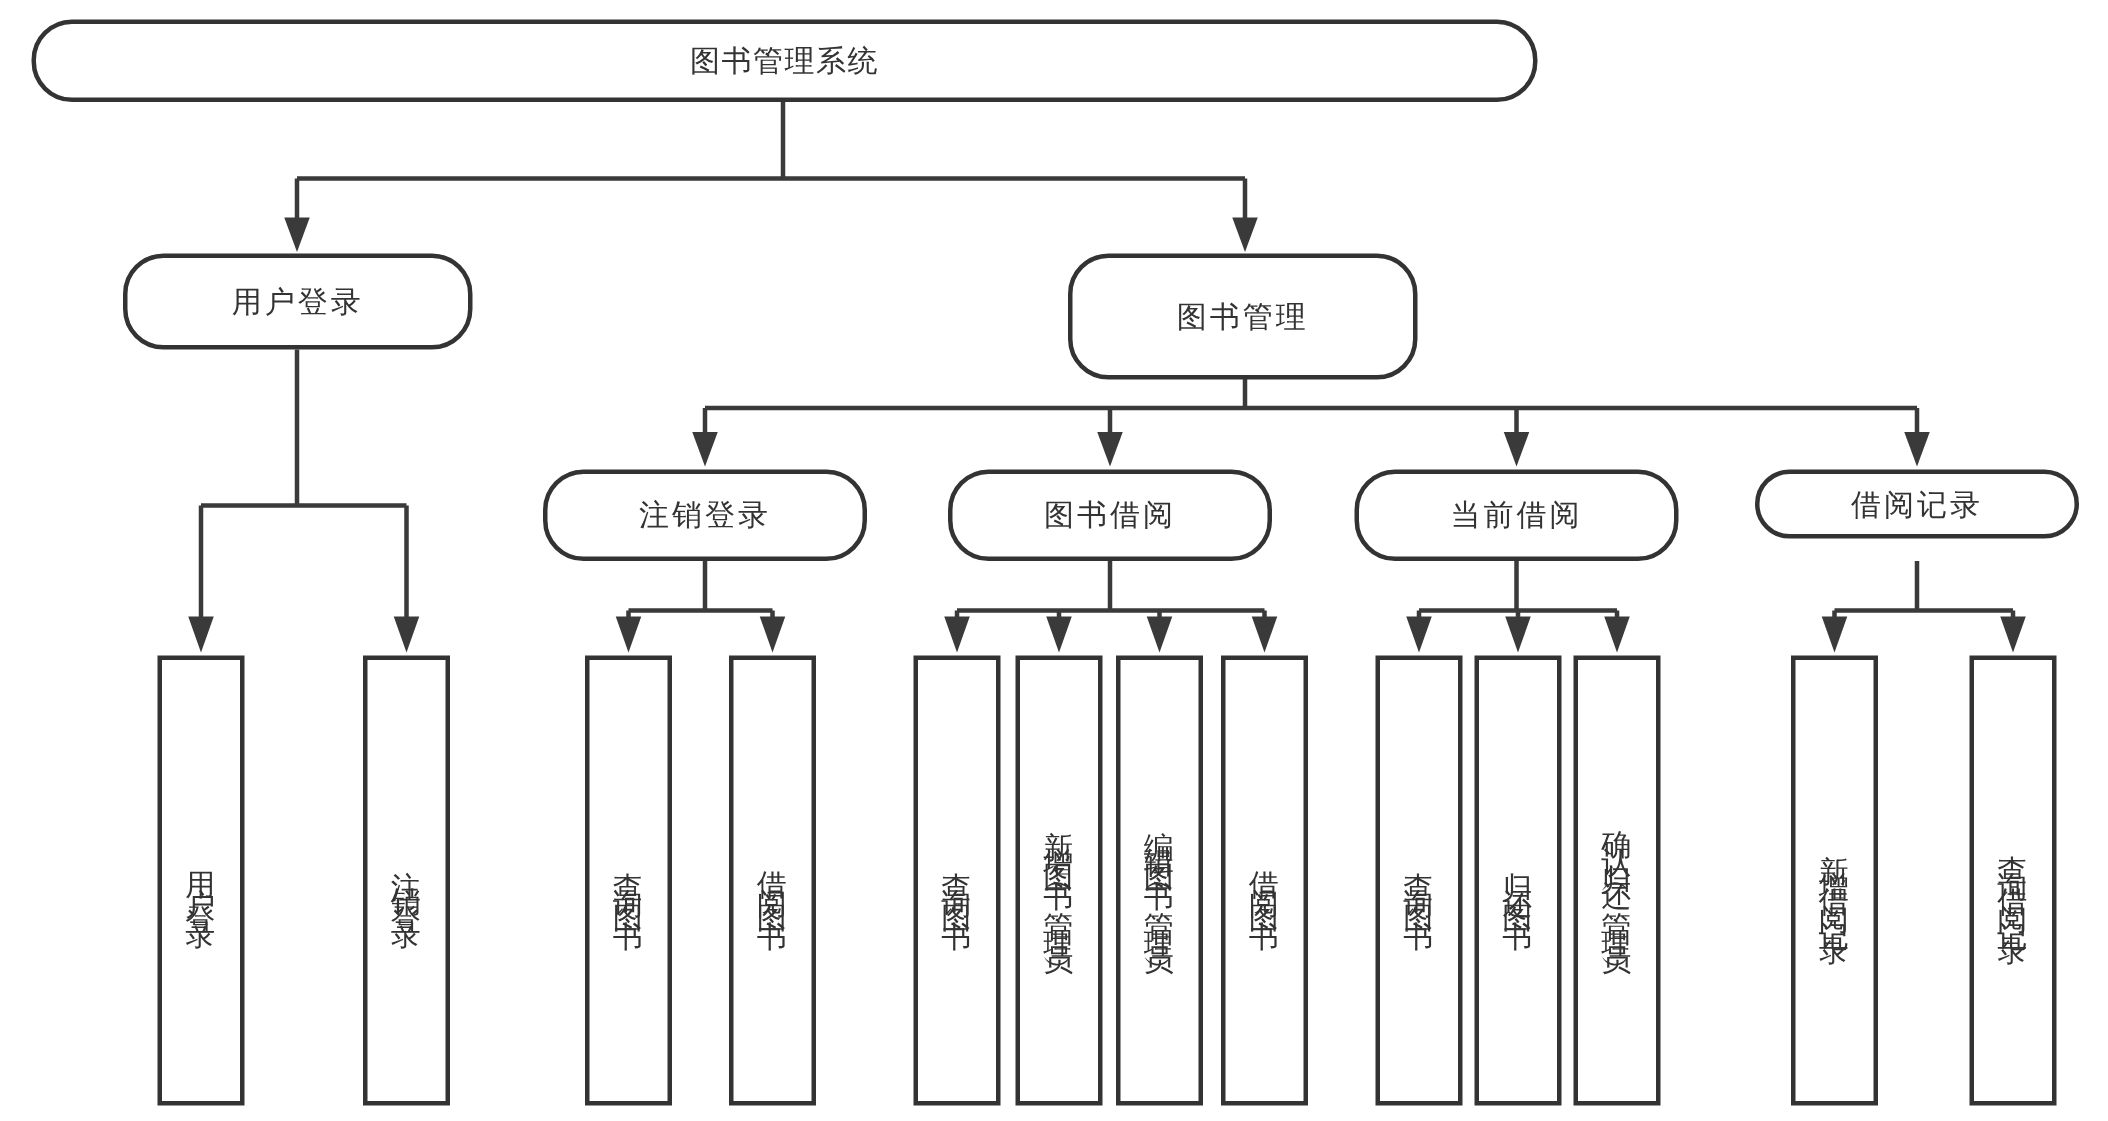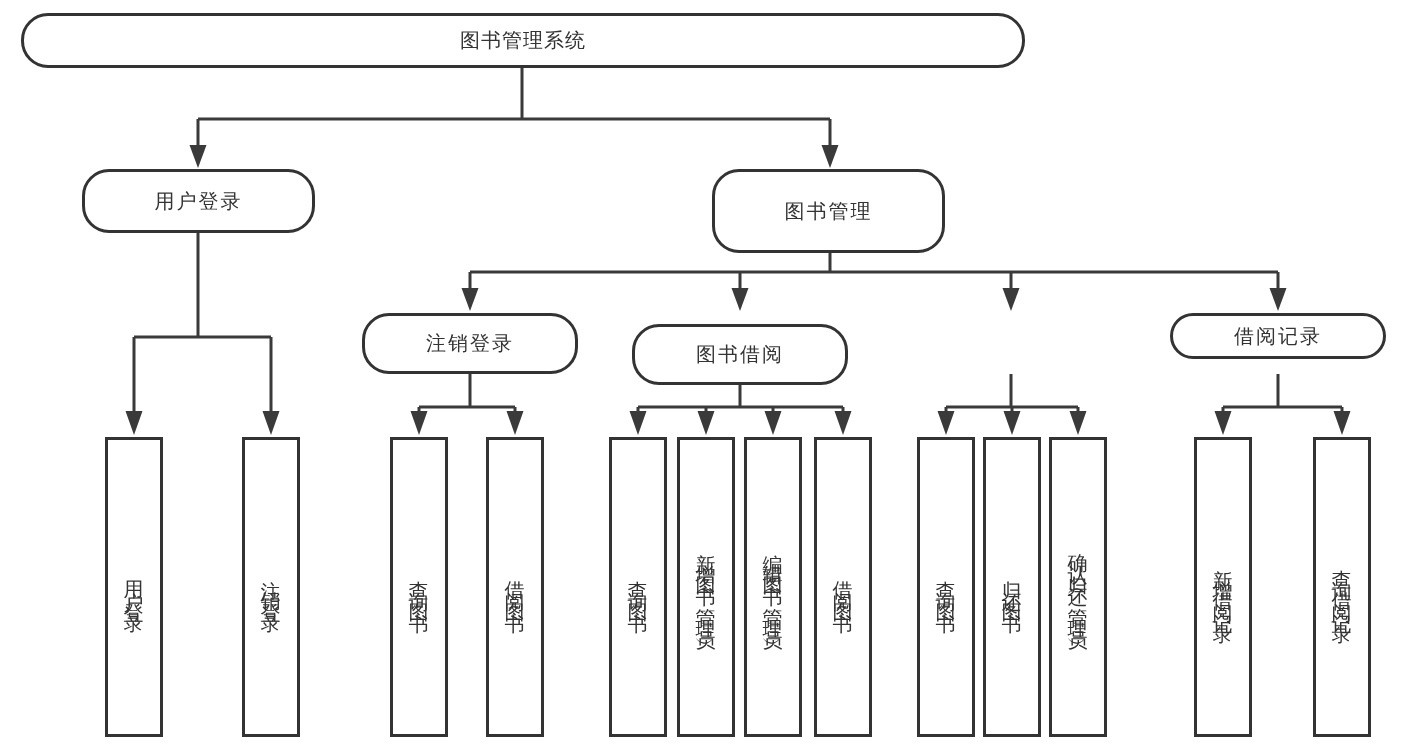--- a/index.html
+++ b/index.html
@@ -41,21 +41,21 @@
     line-height: 1;
     white-space: nowrap;
   }
   
   #n-root { left: 21px; top: 13px; width: 1004px; height: 55px; }
   
   #n-user-login { left: 82px;  top: 169px; width: 233px; height: 64px; }
   #n-book-mgmt  { left: 712px; top: 169px; width: 233px; height: 84px; }
   
   #n-new-book       { left: 362px;  top: 313px; width: 216px; height: 61px; }
-  #n-book-borrow    { left: 632px;  top: 324px; width: 216px; height: 61px; }
+  #n-book-borrow    { left: 632px;  top: 313px; width: 216px; height: 61px; }
   #n-current-borrow { left: 903px;  top: 313px; width: 216px; height: 61px; }
   #n-borrow-records { left: 1170px; top: 313px; width: 216px; height: 46px; }
   
   #n-leaf-ul-login  { left: 105px; }
   #n-leaf-ul-logout { left: 242px; }
   #n-leaf-nb-query  { left: 390px; }
   #n-leaf-nb-borrow { left: 486px; }
   #n-leaf-bb-query  { left: 609px; }
   #n-leaf-bb-add    { left: 677px; }
   #n-leaf-bb-edit   { left: 744px; }
@@ -125,20 +125,23 @@
   <div id="n-book-mgmt" class="node hnode">
     <span>图书管理</span>
   </div>
 
   <div id="n-new-book" class="node hnode">
     <span>注销登录</span>
   </div>
   <div id="n-book-borrow" class="node hnode">
     <span>图书借阅</span>
   </div>
+  <div id="n-current-borrow" class="node hnode">
+    <span>当前借阅</span>
+  </div>
   <div id="n-borrow-records" class="node hnode">
     <span>借阅记录</span>
   </div>
 
   <div id="n-leaf-ul-login" class="node vnode">
     <span class="vtext">用户登录</span>
   </div>
   <div id="n-leaf-ul-logout" class="node vnode">
     <span class="vtext">注销登录</span>
   </div>

